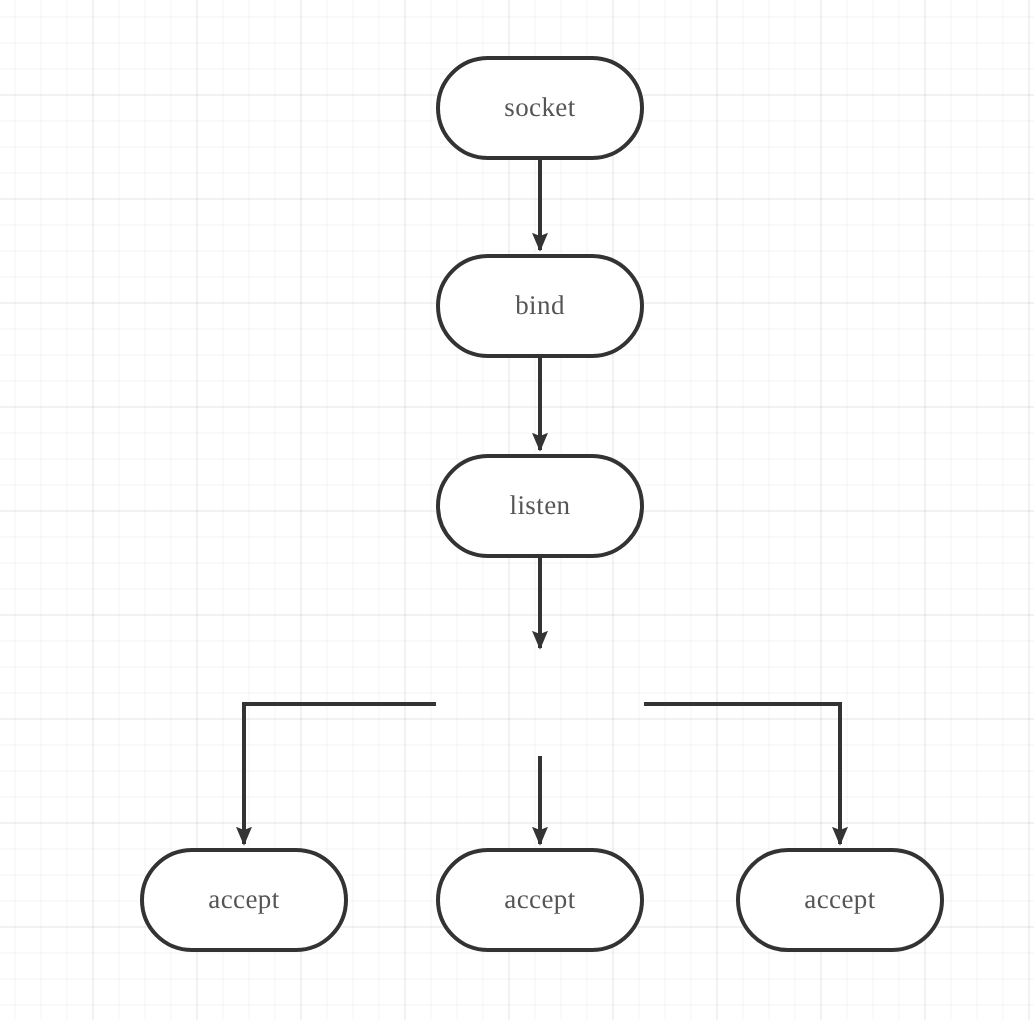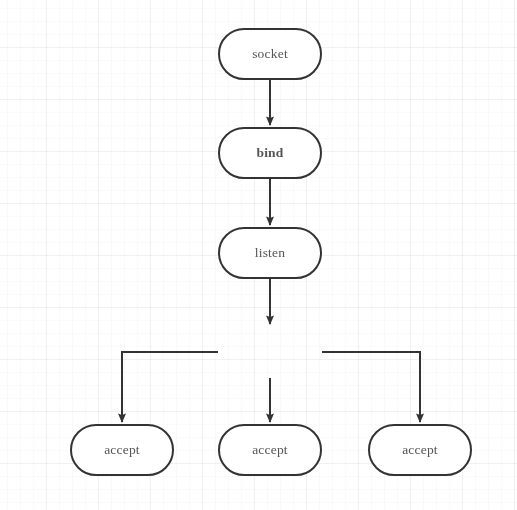--- a/index.html
+++ b/index.html
@@ -73,21 +73,21 @@
       <path d="M218,352 L122,352 L122,422" marker-end="url(#arrowhead)"></path>
       <path d="M270,378 L270,422" marker-end="url(#arrowhead)"></path>
       <path d="M322,352 L420,352 L420,422" marker-end="url(#arrowhead)"></path>
     </g>
   </svg>
 
   <div class="node" style="left:218px; top:28px; width:104px; height:52px;">
     <span class="node-label">socket</span>
   </div>
 
-  <div class="node" style="left:218px; top:127px; width:104px; height:52px;font-weight:bold;">
+  <div class="node" style="left:218px; top:127px; width:104px; height:52px;">
     <span class="node-label">bind</span>
   </div>
 
   <div class="node" style="left:218px; top:227px; width:104px; height:52px;">
     <span class="node-label">listen</span>
   </div>
 
 
   <div class="node" style="left:70px; top:424px; width:104px; height:52px;">
     <span class="node-label">accept</span>

